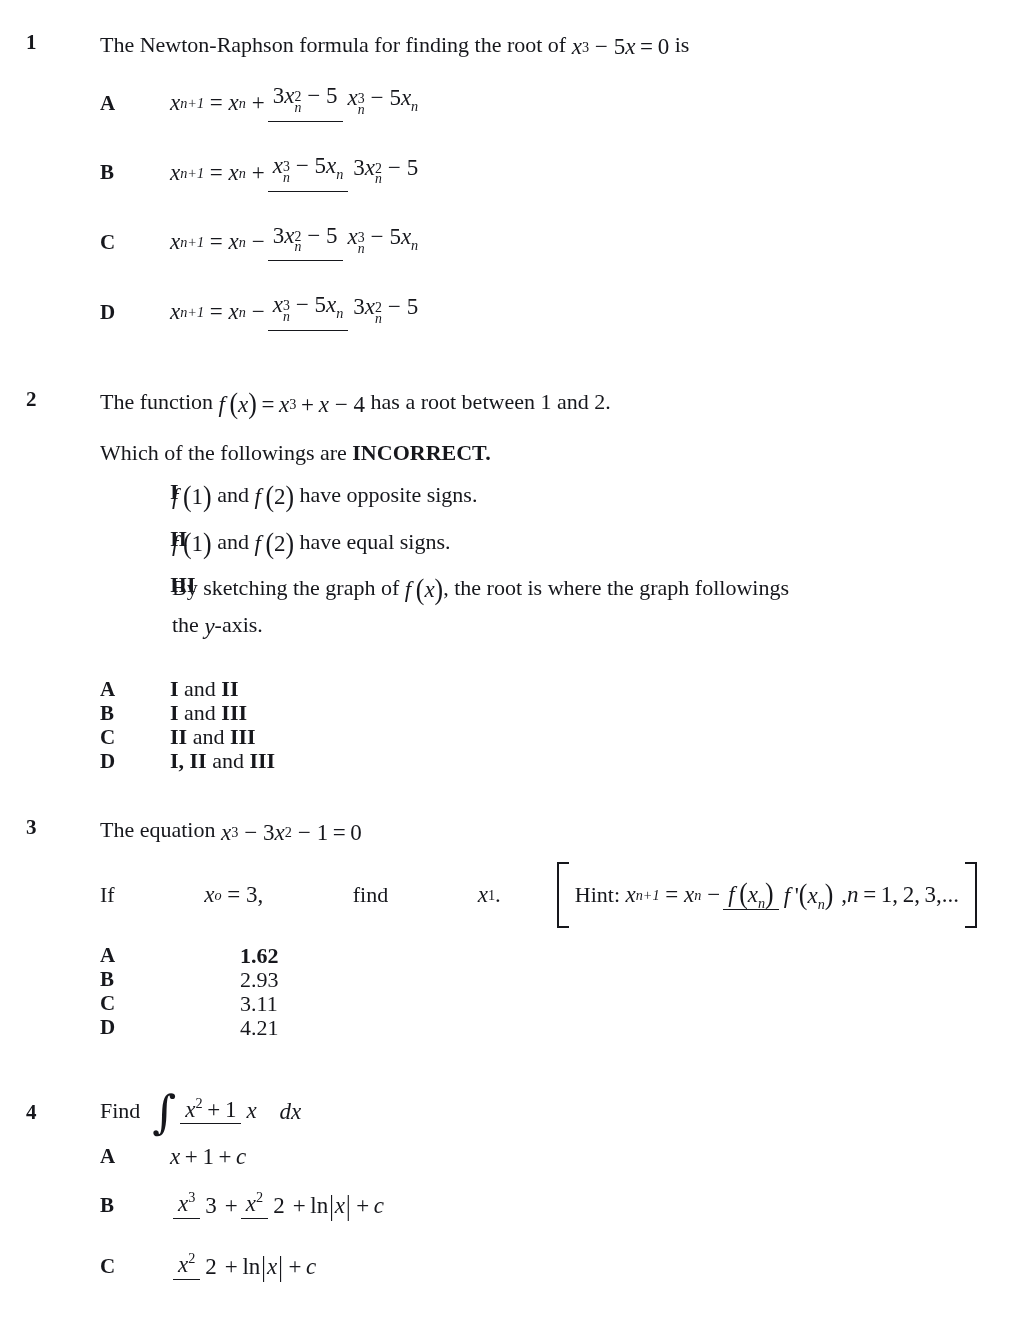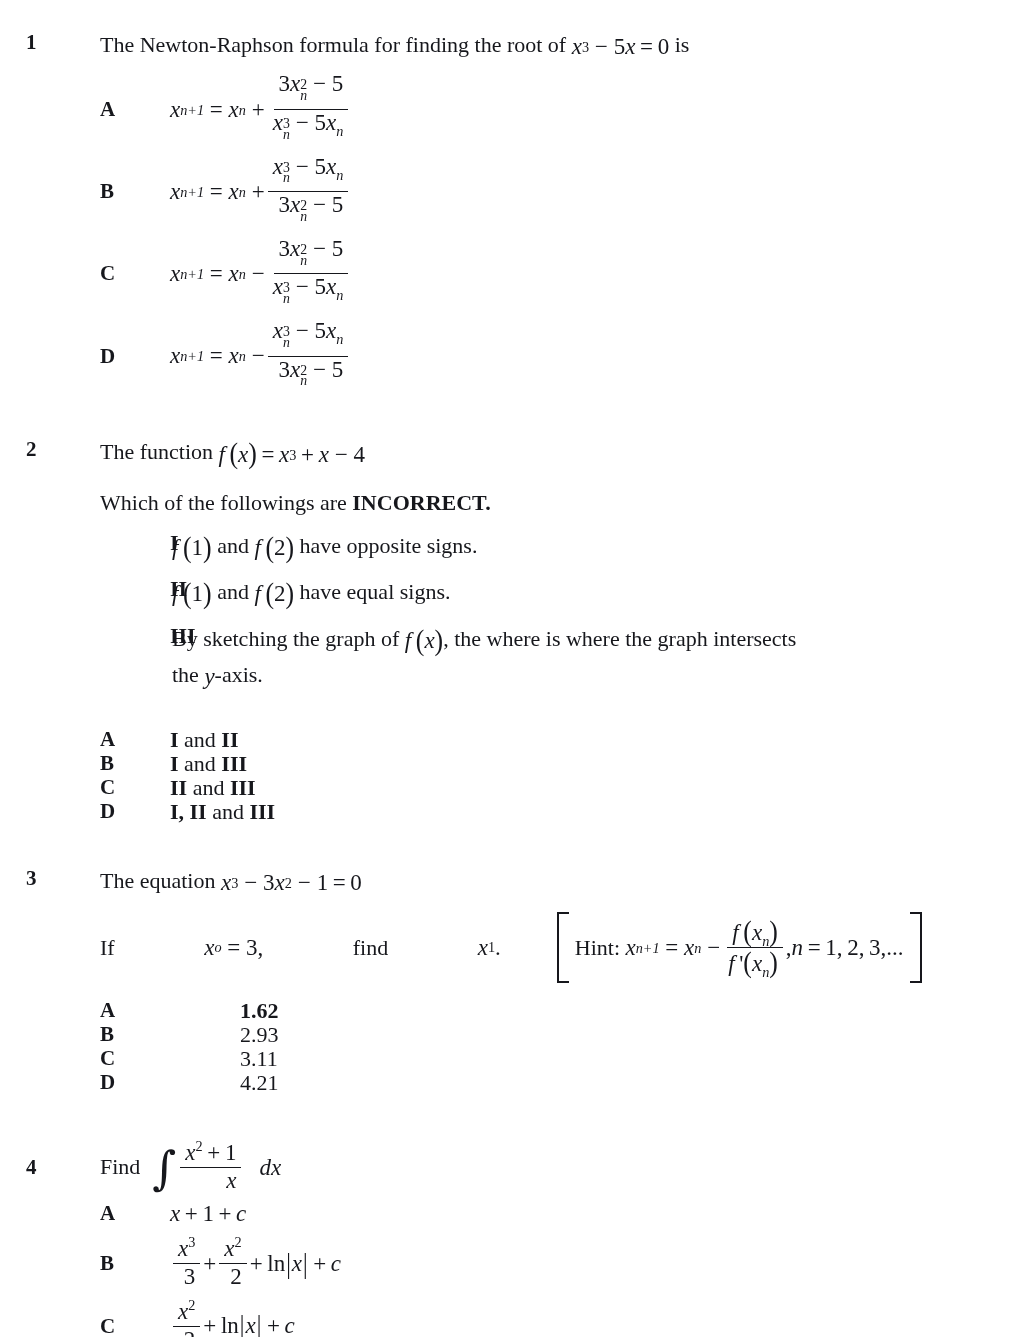--- a/index.html
+++ b/index.html
@@ -105,24 +105,24 @@
   }
   .xsubsup .stack .lo {
     font-size: 0.6em;
     font-style: italic;
     transform: translateY(-0.35em);
   }
 
   
   .frac {
     display: inline-flex;
-    flex-direction: column;
-    align-items: flex-end;
+    flex-direction: row;
+    align-items: center;
     vertical-align: middle;
-    margin: 0 3px;
+    margin: 12px 3px;
     line-height: 1.08;
   }
   .frac > .fnum {
     padding: 0 5px 1px 5px;
     border-bottom: 1.6px solid #16171c;
     display: block;
     white-space: nowrap;
   }
   .frac > .fden {
     padding: 1px 5px 0 5px;
@@ -285,20 +285,21 @@
       </div>
     </div>
   </div>
 
   <div class="qrow" style="margin-top:44px;">
     <div class="qnum">2</div>
     <div class="qbody">
       <div class="stem">
         <span>The function</span>
         <span class="math">f <span class="paren">(</span>x<span class="paren">)</span> <span class="num">=</span> x<sup class="sp">3</sup> <span class="num">+</span> x − <span class="num">4</span></span>
+        <span>has a root between 1 and 2.</span>
       </div>
 
       <div class="stem" style="margin-top:16px;">
         <span>Which of the followings are</span>
         <strong>INCORRECT.</strong>
       </div>
 
       <div class="stmt" style="margin-top:12px;">
         <div class="stmt-num">I</div>
         <div class="stmt-body">
@@ -314,21 +315,21 @@
           <span class="math">f <span class="paren">(</span><span class="num">1</span><span class="paren">)</span></span><span class="up"> </span><span>and</span>
           <span class="math">f <span class="paren">(</span><span class="num">2</span><span class="paren">)</span></span>
           <span>have equal signs.</span>
         </div>
       </div>
 
       <div class="stmt" style="margin-top:10px;">
         <div class="stmt-num">III</div>
         <div class="stmt-body" style="max-width:800px;">
           <span>By sketching the graph of</span>
-          <span class="math">f <span class="paren">(</span>x<span class="paren">)</span></span><span>, the where is where the graph intersects</span>
+          <span class="math">f <span class="paren">(</span>x<span class="paren">)</span></span><span>, the root is where the graph followings</span>
           <br>
           <span>the</span>
           <span class="math">y</span><span>-axis.</span>
         </div>
       </div>
 
       <div class="spacer-lg"></div>
 
       <div class="opt opt-tight">
         <div class="opt-letter">A</div>

